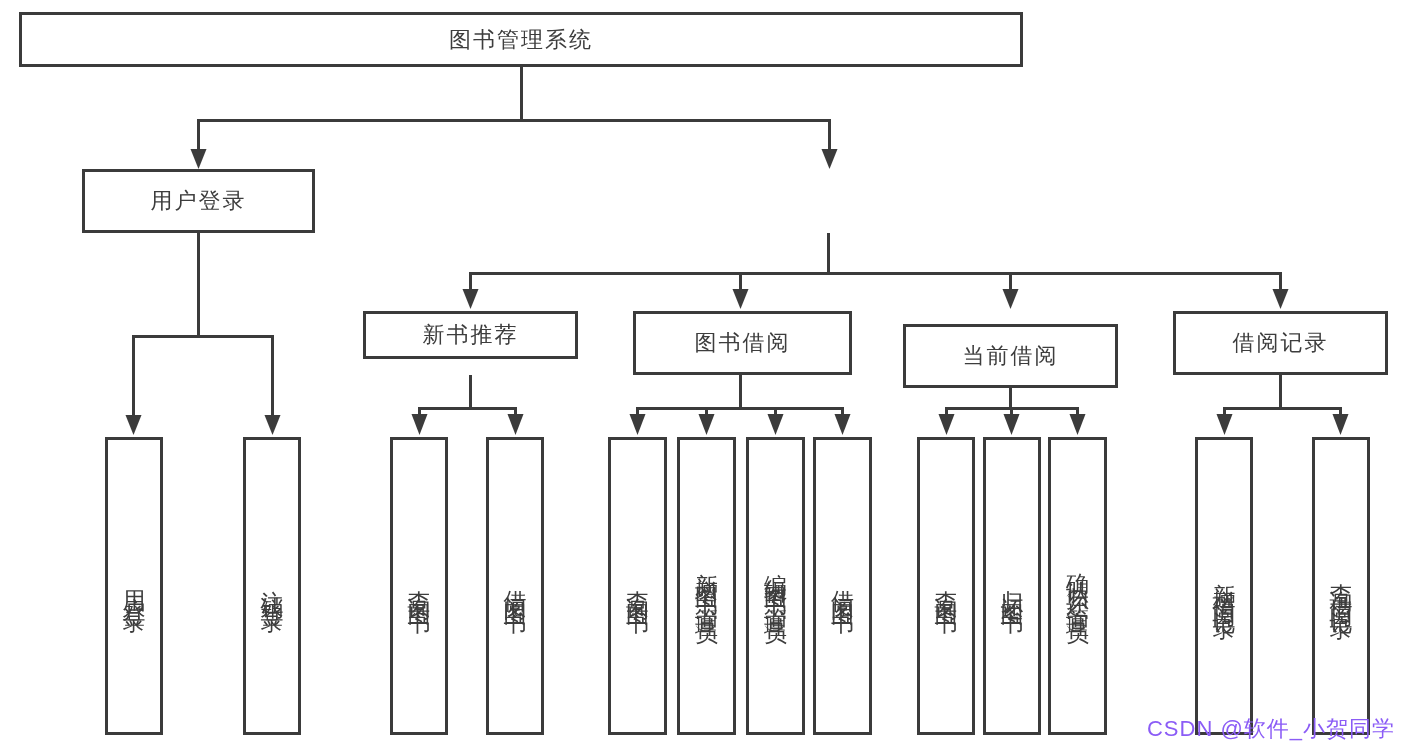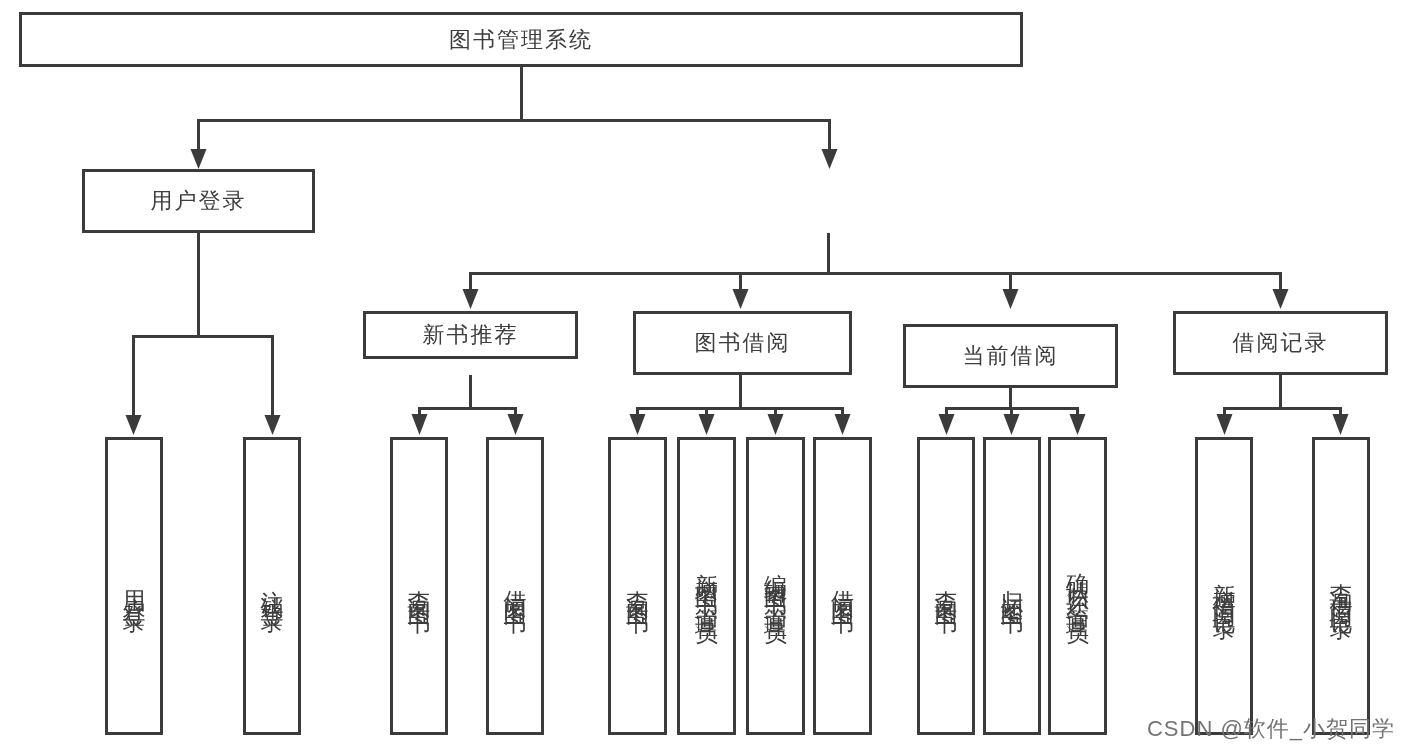--- a/index.html
+++ b/index.html
@@ -42,21 +42,21 @@
     pointer-events: none;
   }
   .connectors path { stroke: #3b3b3b; stroke-width: 3; fill: none; }
   .connectors polygon { fill: #3b3b3b; stroke: none; }
   .watermark {
     position: absolute;
     right: 10px;
     bottom: 3px;
     font-size: 22px;
     letter-spacing: 1px;
-    color: #737373;
+    color: #8b5cf6;
     z-index: 5;
     white-space: nowrap;
   }
 </style>
 </head>
 <body>
 
 <div class="canvas">
 
   <svg class="connectors" width="1405" height="747" viewBox="0 0 1405 747" xmlns="http://www.w3.org/2000/svg">

